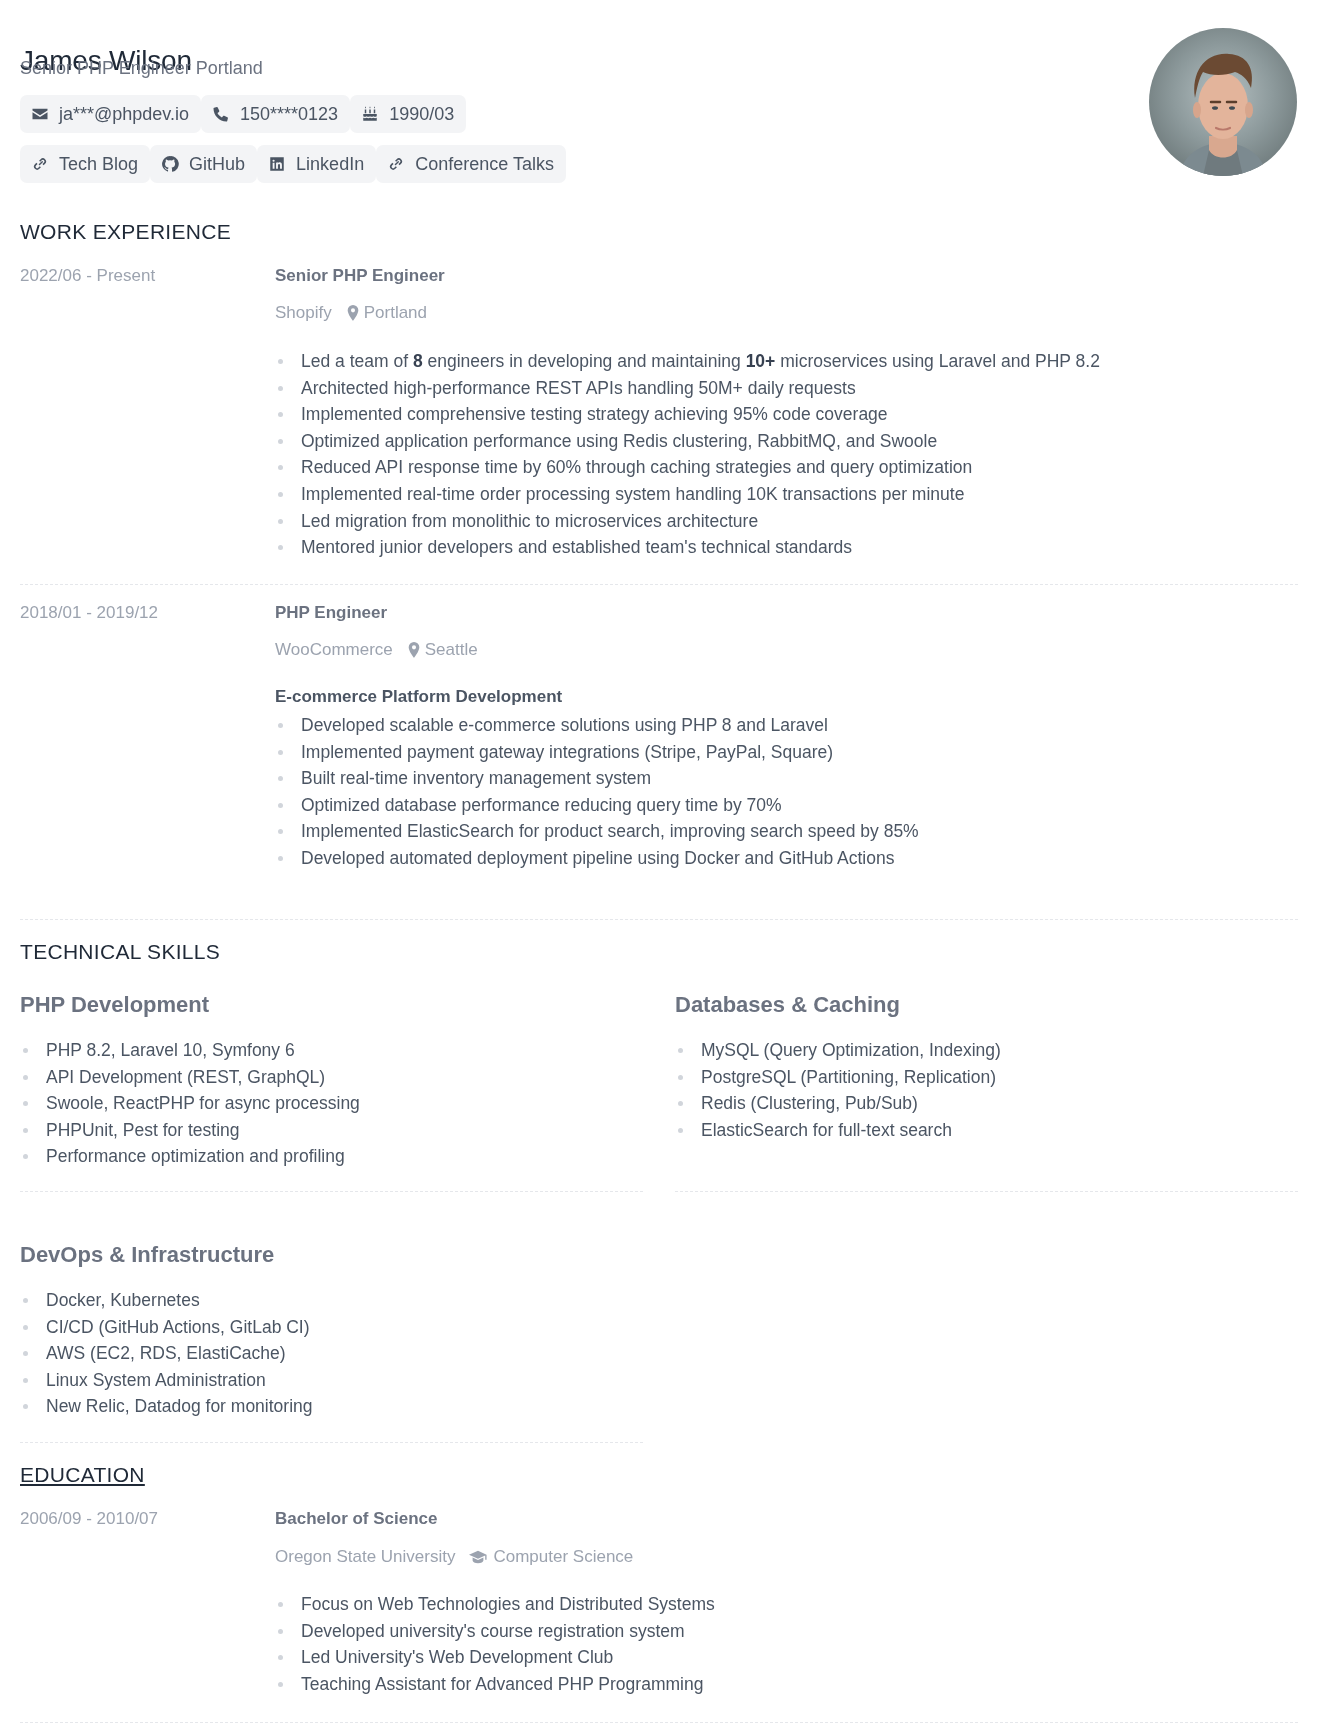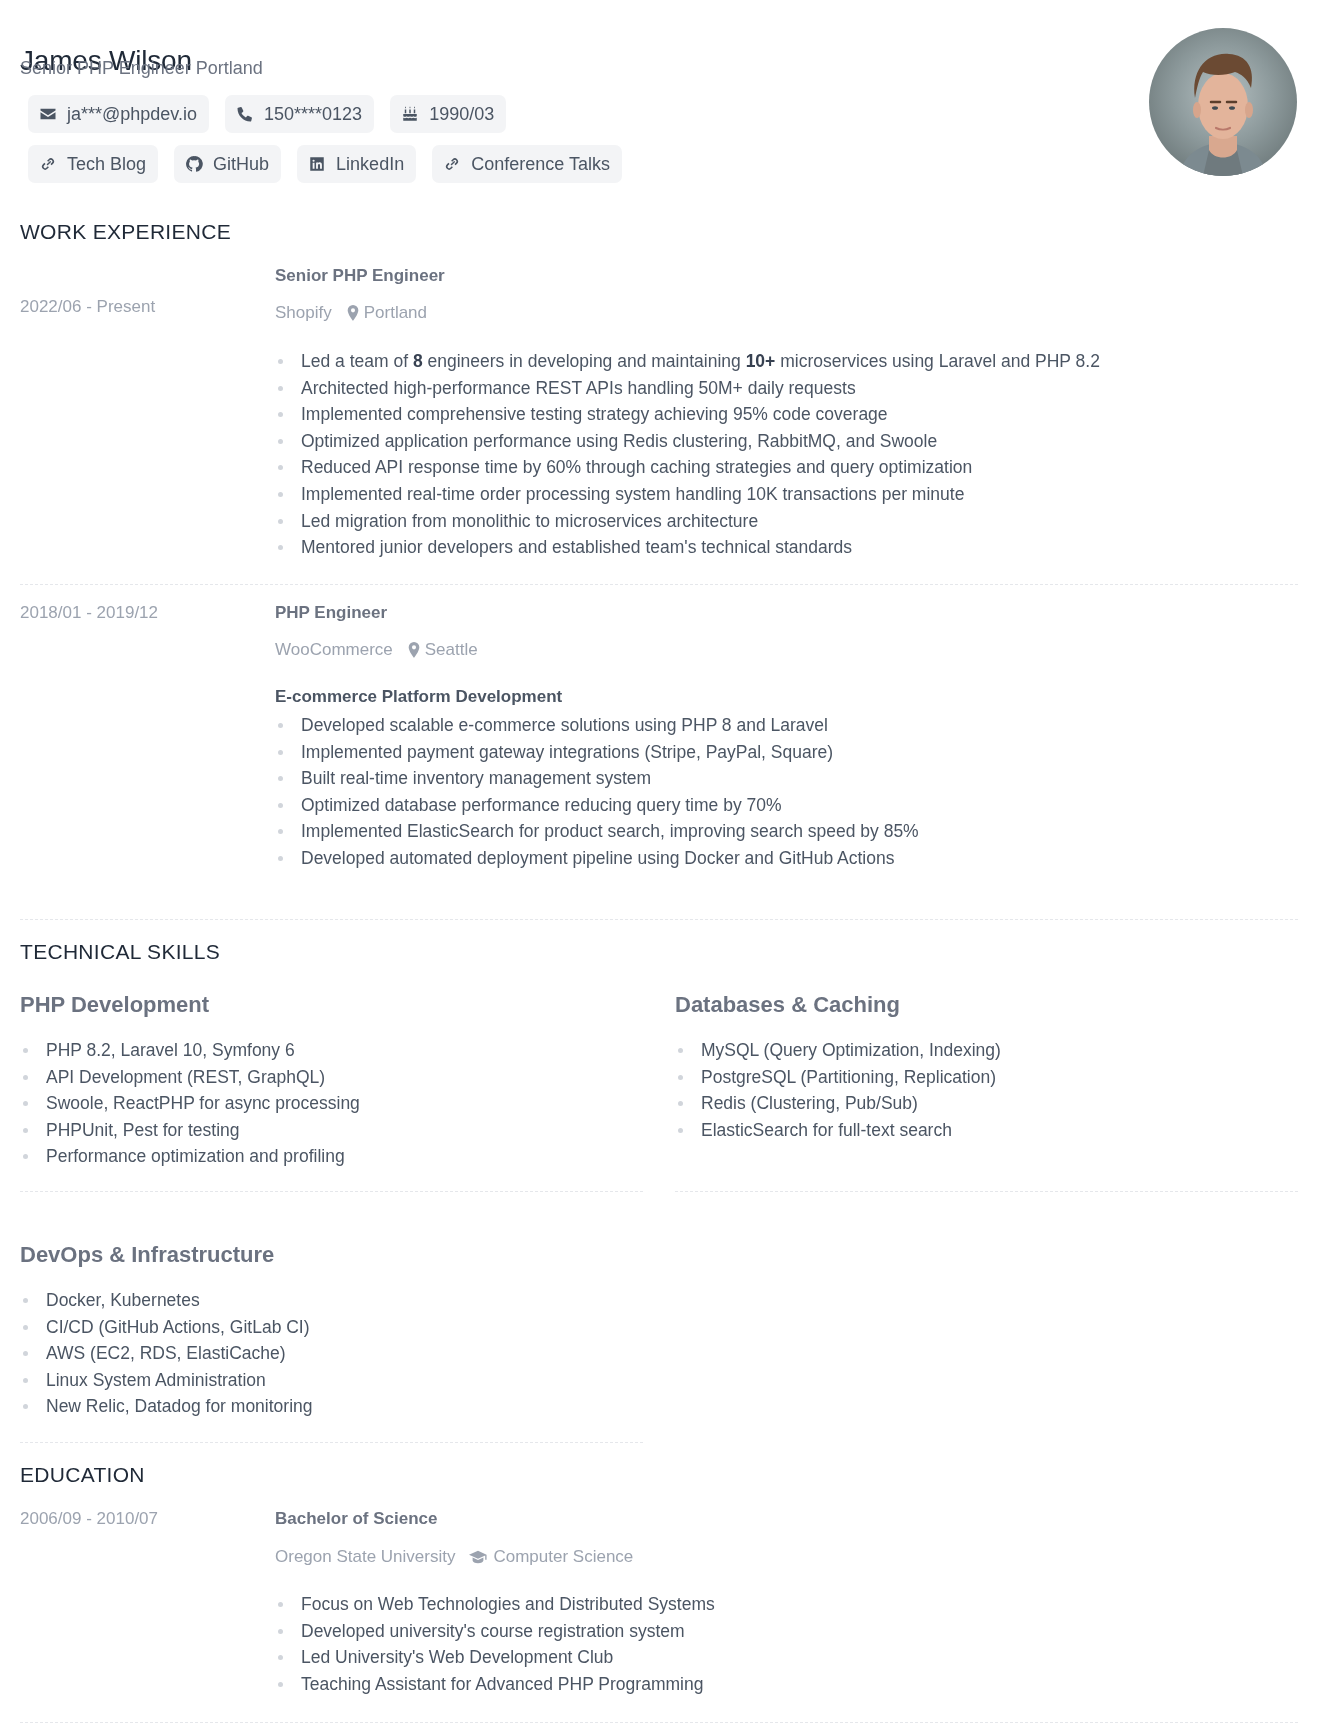--- a/index.html
+++ b/index.html
@@ -4,21 +4,21 @@
 <style>
   * { box-sizing: border-box; margin: 0; padding: 0; }
   html, body { width: 1334px; height: 1736px; background: #ffffff; overflow: hidden; }
   body { font-family: "Liberation Sans", "DejaVu Sans", sans-serif; color: #4b5563; position: relative; }
 
   .abs { position: absolute; }
 
   .name { left: 20px; top: 9px; font-size: 28px; color: #1f2937; font-weight: 400; letter-spacing: -0.2px; white-space: nowrap; margin-top: 36px; }
   .subtitle { left: 20px; top: 58px; font-size: 18px; color: #6b7280; white-space: nowrap; }
 
-  .chip-row { left: 28px; display: flex; gap: 16px; }
+  .chip-row { left: 20px; display: flex; }
   .chip-row.r1 { top: 95px; }
   .chip-row.r2 { top: 145px; }
   .chip { height: 38px; background: #f3f4f6; border-radius: 7px; display: flex; align-items: center; padding: 0 12px 0 11px; gap: 10px; font-size: 18px; color: #4b5563; white-space: nowrap; cursor: pointer; }
   .chip svg { width: 18px; height: 18px; fill: #4b5563; flex: none; }
 
   .avatar { left: 1149px; top: 28px; width: 148px; height: 148px; border-radius: 50%; overflow: hidden;
     background: radial-gradient(circle at 50% 45%, #b5c0c2 0%, #8d9a9c 45%, #5c6768 100%); }
   .avatar svg { width: 100%; height: 100%; display: block; }
 
   .section-title { left: 20px; font-size: 21px; color: #1f2937; letter-spacing: 0.3px; font-weight: 400; white-space: nowrap; }
@@ -105,21 +105,21 @@
     <path d="M46 70c-4-26 10-46 34-44 18 1 26 14 22 34-4-10-10-14-16-16-10 4-24 4-32 0-4 6-6 16-8 26z" fill="#6b4a33"></path>
     <path d="M62 74h9M78 74h9" stroke="#5a3e2c" stroke-width="2.5" stroke-linecap="round"></path>
     <ellipse cx="66" cy="80" rx="3" ry="1.8" fill="#3f4a52"></ellipse>
     <ellipse cx="83" cy="80" rx="3" ry="1.8" fill="#3f4a52"></ellipse>
     <path d="M67 100c4 2 10 2 14 0" stroke="#b9786a" stroke-width="2.2" fill="none" stroke-linecap="round"></path>
   </svg>
 </div>
 
 <div class="abs section-title" style="top:220px;">WORK EXPERIENCE</div>
 
-<div class="abs date" style="top:266px;margin-top:31px;">2022/06 - Present</div>
+<div class="abs date" style="top:266px;">2022/06 - Present</div>
 <div class="abs role" style="top:266px;">Senior PHP Engineer</div>
 <div class="abs meta" style="top:303px;">
   <span>Shopify</span>
   <span class="gap"></span>
   <svg viewBox="0 0 14 18">
       <path d="M7 0a6 6 0 0 0-6 6c0 4.5 6 12 6 12s6-7.5 6-12a6 6 0 0 0-6-6zm0 8.3A2.3 2.3 0 1 1 7 3.7a2.3 2.3 0 0 1 0 4.6z"></path>
     </svg>
   <span>Portland</span>
 </div>
 <ul class="abs bl" style="left:275px; top:348px;">
@@ -179,21 +179,21 @@
 <div class="abs skill-title" style="left:20px; top:1242px;">DevOps &amp; Infrastructure</div>
 <ul class="abs bl" style="left:20px; top:1287px;">
   <li>Docker, Kubernetes</li>
   <li>CI/CD (GitHub Actions, GitLab CI)</li>
   <li>AWS (EC2, RDS, ElastiCache)</li>
   <li>Linux System Administration</li>
   <li>New Relic, Datadog for monitoring</li>
 </ul>
 <div class="abs divider" style="left:20px; width:623px; top:1442px;"></div>
 
-<div class="abs section-title" style="top:1463px;">EDUCATION</div>
+<div class="abs section-title" style="top:1463px;text-decoration:underline;">EDUCATION</div>
 
 <div class="abs date" style="top:1509px;">2006/09 - 2010/07</div>
 <div class="abs role" style="top:1509px;">Bachelor of Science</div>
 <div class="abs meta" style="top:1547px;">
   <span>Oregon State University</span>
   <span class="gap"></span>
   <svg class="cap" viewBox="0 0 20 14">
       <path d="M10 0L0 4.5 10 9l8-3.6V10h1.5V4.5zM4 7.6V11c0 1.6 2.7 3 6 3s6-1.4 6-3V7.6L10 10.4z"></path>
     </svg>
   <span>Computer Science</span>

